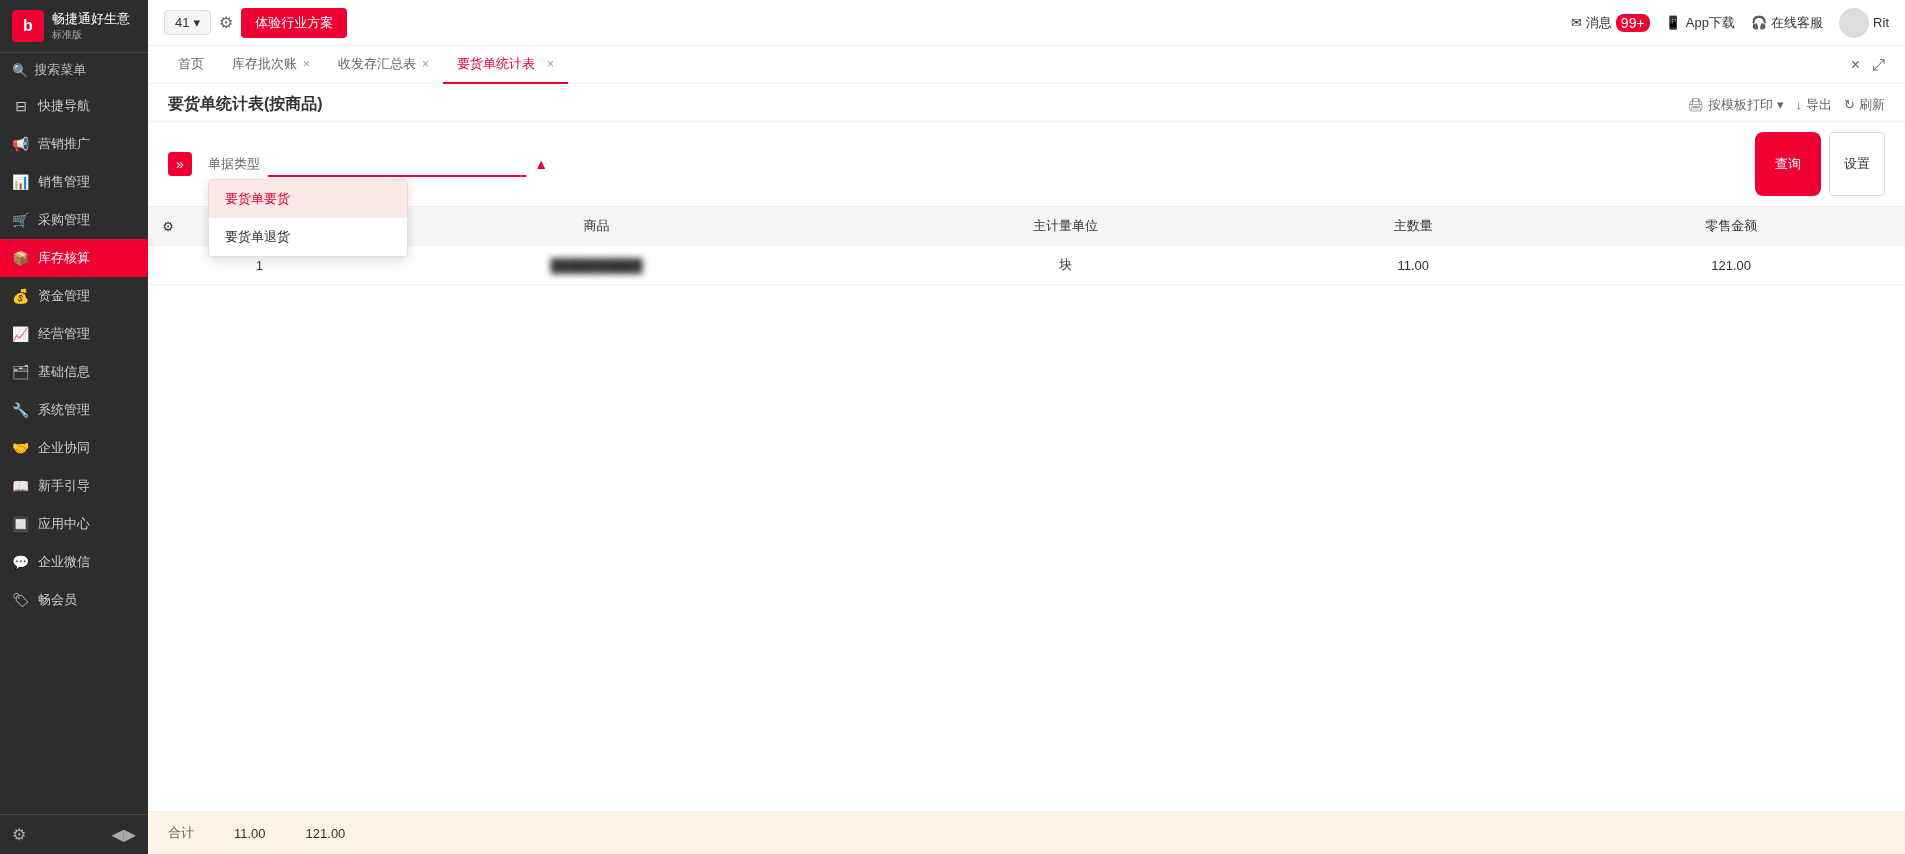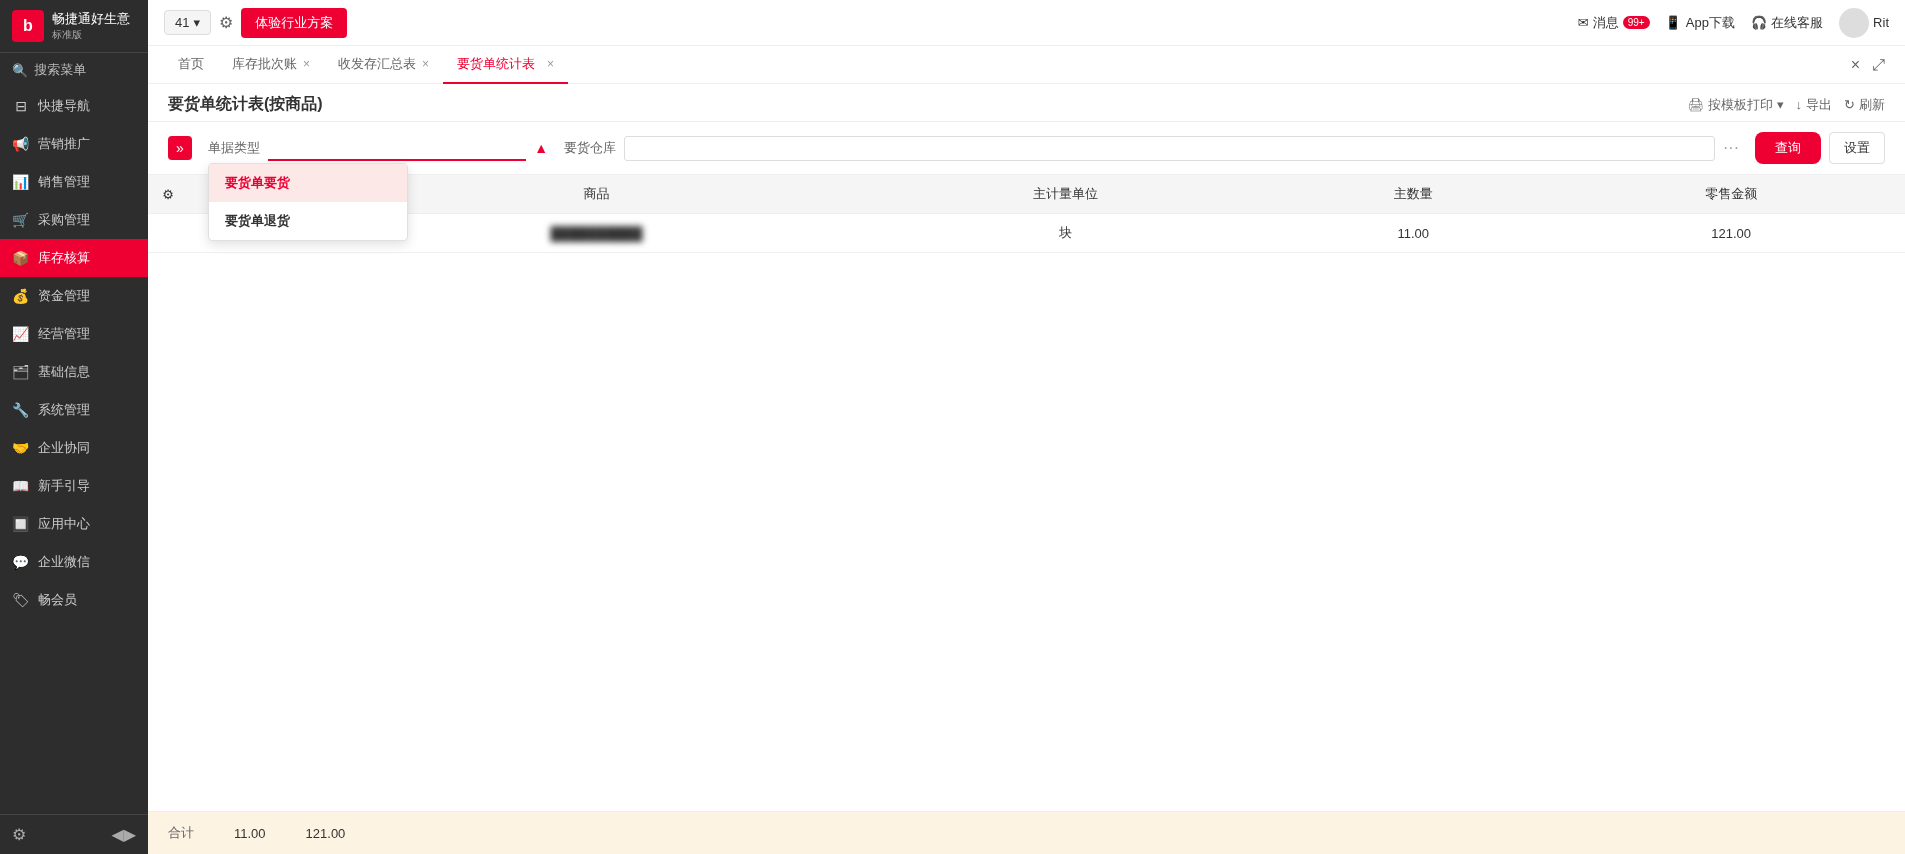--- a/index.html
+++ b/index.html
@@ -147,21 +147,21 @@
       display: flex;
       align-items: center;
       gap: 4px;
       cursor: pointer;
     }
     .badge {
       background: #e03;
       color: white;
       border-radius: 8px;
       padding: 1px 5px;
-      font-size: 10px;
+      font-size: 14px;
     }
     .avatar {
       width: 30px;
       height: 30px;
       background: #ddd;
       border-radius: 50%;
     }
 
     
     .tabs {
@@ -361,37 +361,36 @@
       border-radius: 8px;
       padding: 6px 20px;
       cursor: pointer;
       font-size: 13px;
     }
     .settings-btn {
       background: #fff;
       color: #333;
       border: 1px solid #ddd;
       border-radius: 4px;
-      padding: 6px 14px;
+      padding: 22px 14px;
       cursor: pointer;
       font-size: 13px;
     }
 
     
     .dropdown-menu {
       position: absolute;
       top: calc(100% + 2px);
       left: 0;
       background: #fff;
       border: 1px solid #e0e0e0;
       border-radius: 4px;
       box-shadow: 0 4px 12px rgba(0,0,0,0.12);
       z-index: 100;
       min-width: 200px;
-      font-weight: bold;
     }
     .dropdown-item {
       padding: 10px 16px;
       cursor: pointer;
       font-size: 13px;
       color: #333;
     }
     .dropdown-item.selected { background: #fde8e8; color: #e03; }
 
     
@@ -611,25 +610,20 @@
           <input class="filter-input" type="text" value="" style="">
         </div>
         <span class="filter-arrow">▲</span>
 
         <div class="dropdown-menu">
           <div class="dropdown-item selected">要货单要货</div>
           <div class="dropdown-item">要货单退货</div>
         </div>
       </div>
 
-      <div class="warehouse-group">
-        <span class="filter-label">要货仓库</span>
-        <input class="warehouse-input" type="text" value="" style="">
-        <span class="more-filter-btn">···</span>
-      </div>
 
       <div class="filter-actions">
         <button class="query-btn">查询</button>
         <button class="settings-btn">设置</button>
       </div>
     </div>
 
     <div class="table-wrap">
       <table>
         <thead>

